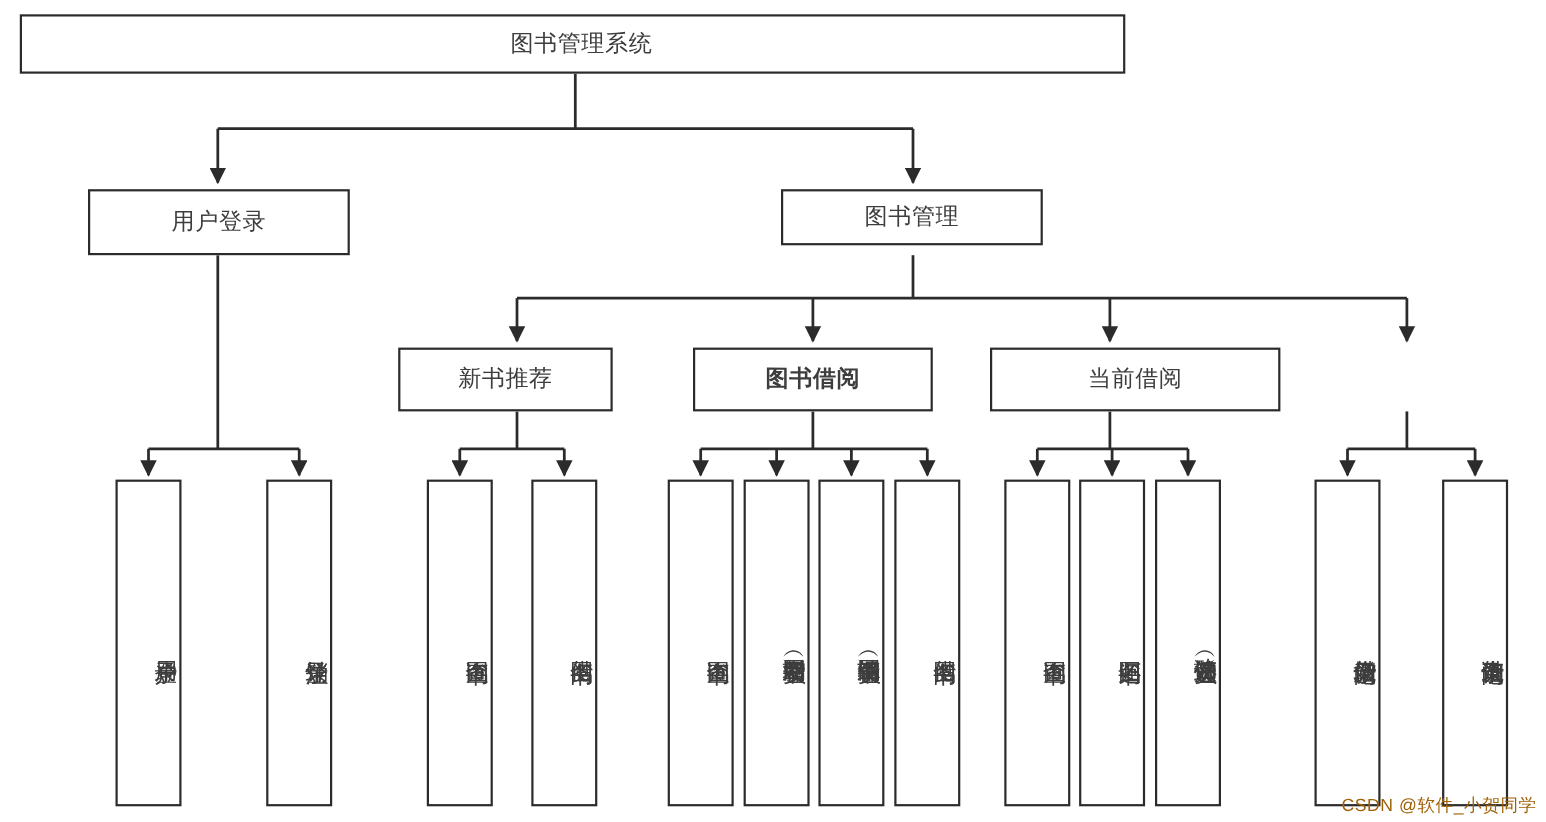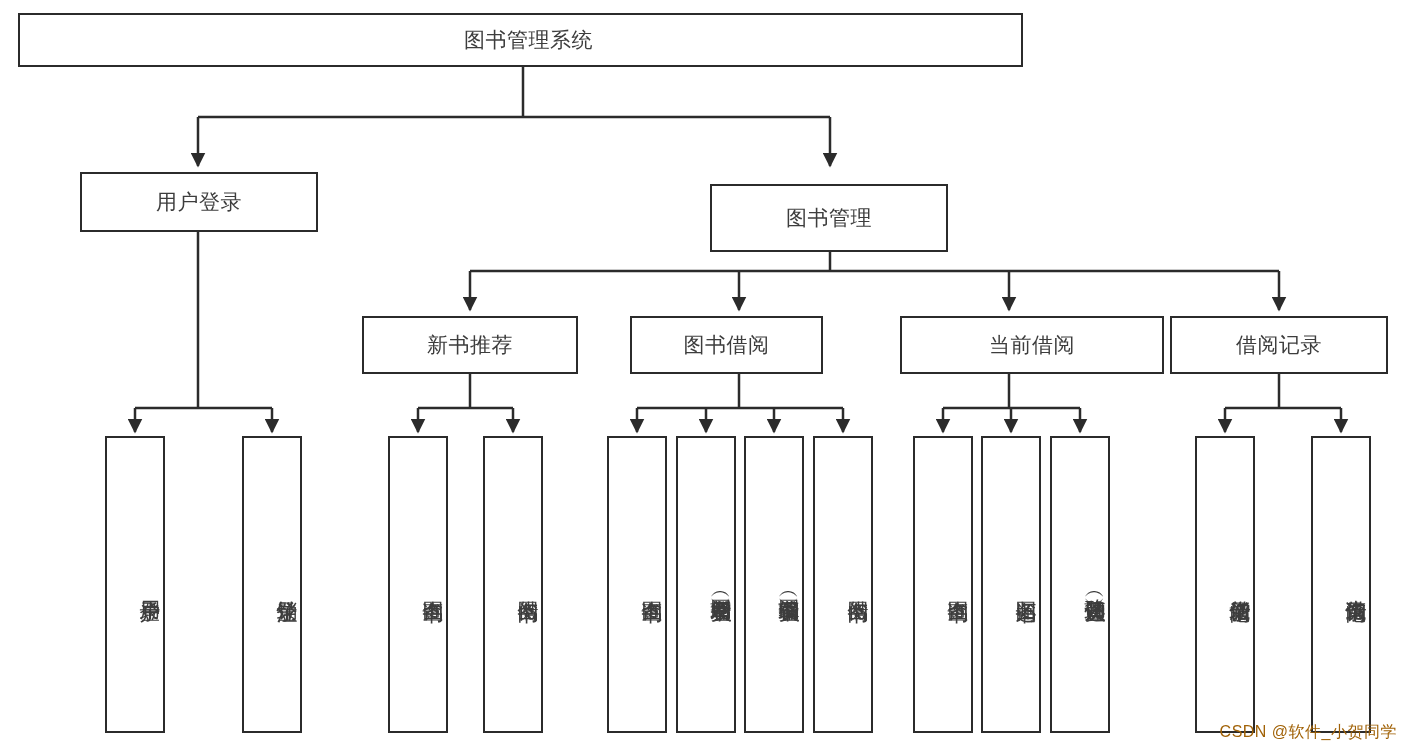--- a/index.html
+++ b/index.html
@@ -128,36 +128,33 @@
     </g>
   </svg>
 
   <div class="node horiz node-root" style="left:18px; top:13px; width:1005px; height:54px;padding-left:16px;">
     <span class="label">图书管理系统</span>
   </div>
 
   <div class="node horiz" style="left:80px; top:172px; width:238px; height:60px;">
     <span class="label">用户登录</span>
   </div>
-  <div class="node horiz" style="left:710px; top:184px; width:238px; height:68px;align-items:center;">
+  <div class="node horiz" style="left:710px; top:172px; width:238px; height:51px;align-items:center;">
     <span class="label">图书管理</span>
   </div>
 
-  <div class="node horiz" style="left:362px; top:316px; width:216px; height:58px;">
+  <div class="node horiz" style="left:362px; top:316px; width:195px; height:58px;">
     <span class="label">新书推荐</span>
   </div>
-  <div class="node horiz" style="left:630px; top:316px; width:193px; height:58px;">
+  <div class="node horiz" style="left:630px; top:316px; width:218px; height:58px;font-weight:bold;">
     <span class="label">图书借阅</span>
   </div>
   <div class="node horiz" style="left:900px; top:316px; width:264px; height:58px;">
     <span class="label">当前借阅</span>
   </div>
-  <div class="node horiz" style="left:1170px; top:316px; width:218px; height:58px;">
-    <span class="label">借阅记录</span>
-  </div>
 
   <div class="node vert" style="left:105px; top:436px; width:60px; height:297px;">
     <span class="label">用户登录</span>
   </div>
   <div class="node vert" style="left:242px; top:436px; width:60px; height:297px;">
     <span class="label">注销登录</span>
   </div>
 
   <div class="node vert" style="left:388px; top:436px; width:60px; height:297px;">
     <span class="label">查询图书</span>

